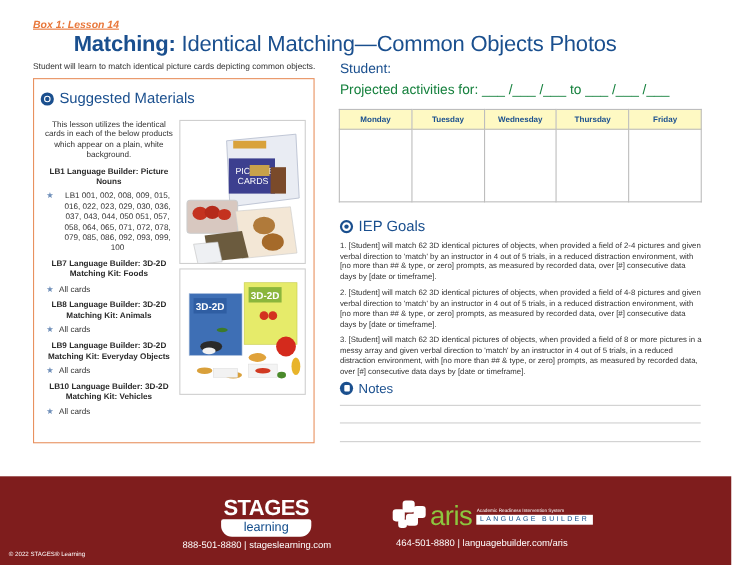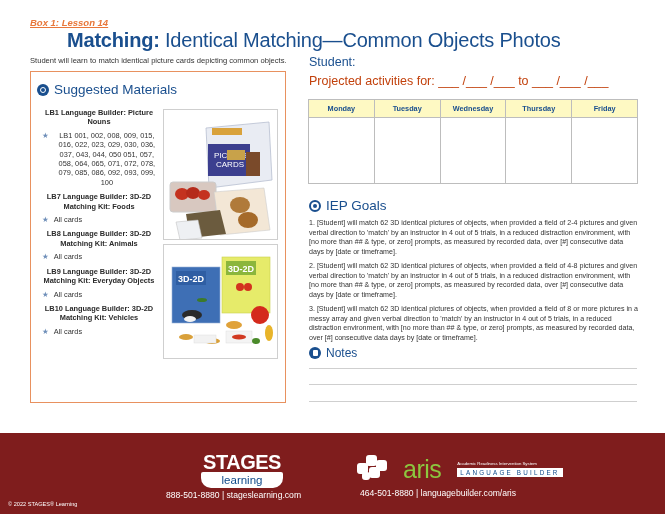--- a/index.html
+++ b/index.html
@@ -27,42 +27,42 @@
     .prod-name { font-weight: bold; color: #2b2b2b; margin-bottom: 4px; }
     .prod-item { display: flex; gap: 5px; padding-left: 4px; margin-bottom: 5px; }
     .star { color: #6f8fb9; font-size: 7.5px; flex: none; }
 
     .prod-img { position: absolute; border: 1px solid #cfcfcf; background: #fff; overflow: hidden; }
     .img1 { left: 132px; top: 37px; width: 115px; height: 131px; }
     .img2 { left: 132px; top: 172px; width: 115px; height: 115px; }
 
     
     .student-label { position: absolute; left: 309px; top: 55px; font-size: 12.5px; color: #1a4f8e; }
-    .projected { position: absolute; left: 309px; top: 74px; font-size: 12.5px; color: #c2410c; white-space: nowrap; }
+    .projected { position: absolute; left: 309px; top: 74px; font-size: 12.5px; color: #15803d; white-space: nowrap; }
 
     .week-table { position: absolute; left: 308px; top: 99px; width: 330px; border-collapse: collapse; table-layout: fixed; }
     .week-table th { background: #fef9c3; height: 18px; border: 1px solid #bdbdbd; font-size: 7.3px; font-weight: bold; color: #1a4f8e; }
     .week-table td { height: 66px; border: 1px solid #bdbdbd; }
 
     .iep { position: absolute; left: 309px; top: 198px; width: 330px; }
     .iep .sec-head { margin-bottom: 6px; }
     .goal { font-size: 7.1px; line-height: 9.5px; color: #333; margin-bottom: 5px; }
 
     .notes { position: absolute; left: 309px; top: 346px; width: 330px; }
     .notes .sec-head { font-size: 12px; }
     .note-line { position: absolute; left: 0; width: 328px; height: 1px; background: #cfcfcf; }
 
     
     .footer { position: absolute; left: 0; top: 433px; width: 665px; height: 81px; background: #7f1d1d; color: #fff; }
     .stages { position: absolute; left: 196px; top: 19px; width: 92px; text-align: center; }
     .stages .word { font-size: 20px; font-weight: bold; letter-spacing: -0.5px; line-height: 20px; }
     .stages .tub { margin: 0 auto; width: 82px; height: 16px; background: #fff; border-radius: 2px 2px 10px 10px; color: #0f4a8a; font-size: 11.5px; line-height: 16px; }
     .stages-contact { position: absolute; left: 166px; top: 57px; font-size: 8.6px; color: #fff; white-space: nowrap; }
 
-    .aris { position: absolute; left: 357px; top: 22px; display: flex; align-items: center; gap: 16px; }
+    .aris { position: absolute; left: 357px; top: 22px; display: flex; align-items: center; gap: 4px; }
     .puzzle { width: 30px; height: 28px; position: relative; }
     .puzzle span { position: absolute; width: 11px; height: 11px; background: #fff; border-radius: 3px; }
     .aris-word { font-size: 25px; color: #8cc63f; line-height: 24px; letter-spacing: -0.5px; }
     .aris-side { display: flex; flex-direction: column; gap: 2px; }
     .aris-tag { font-size: 4.3px; color: #fff; }
     .aris-lb { background: #fff; color: #0f4a8a; font-size: 6.3px; letter-spacing: 2.2px; padding: 1px 3px; white-space: nowrap; }
     .aris-contact { position: absolute; left: 360px; top: 55px; font-size: 8.6px; color: #fff; white-space: nowrap; }
 
     .copyright { position: absolute; left: 8px; top: 68px; font-size: 5.6px; color: #fff; }
   </style>
@@ -74,20 +74,21 @@
 <div class="subtitle">Student will learn to match identical picture cards depicting common objects.</div>
 
 <div class="materials">
   <div class="sec-head">
     <span class="icon-circle">
         <span class="inner"></span>
       </span>
     <span>Suggested Materials</span>
   </div>
   <div class="mat-text">
+    <div class="mat-intro">This lesson utilizes the identical cards in each of the below products which appear on a plain, white background.</div>
 
     <div>
       <div class="prod-name">LB1 Language Builder: Picture Nouns</div>
       <div class="prod-item">
           <span class="star">★</span>
           <span>LB1 001, 002, 008, 009, 015, 016, 022, 023, 029, 030, 036, 037, 043, 044, 050 051, 057, 058, 064, 065, 071, 072, 078, 079, 085, 086, 092, 093, 099, 100</span>
         </div>
     </div>
     <div>
       <div class="prod-name">LB7 Language Builder: 3D-2D Matching Kit: Foods</div>

